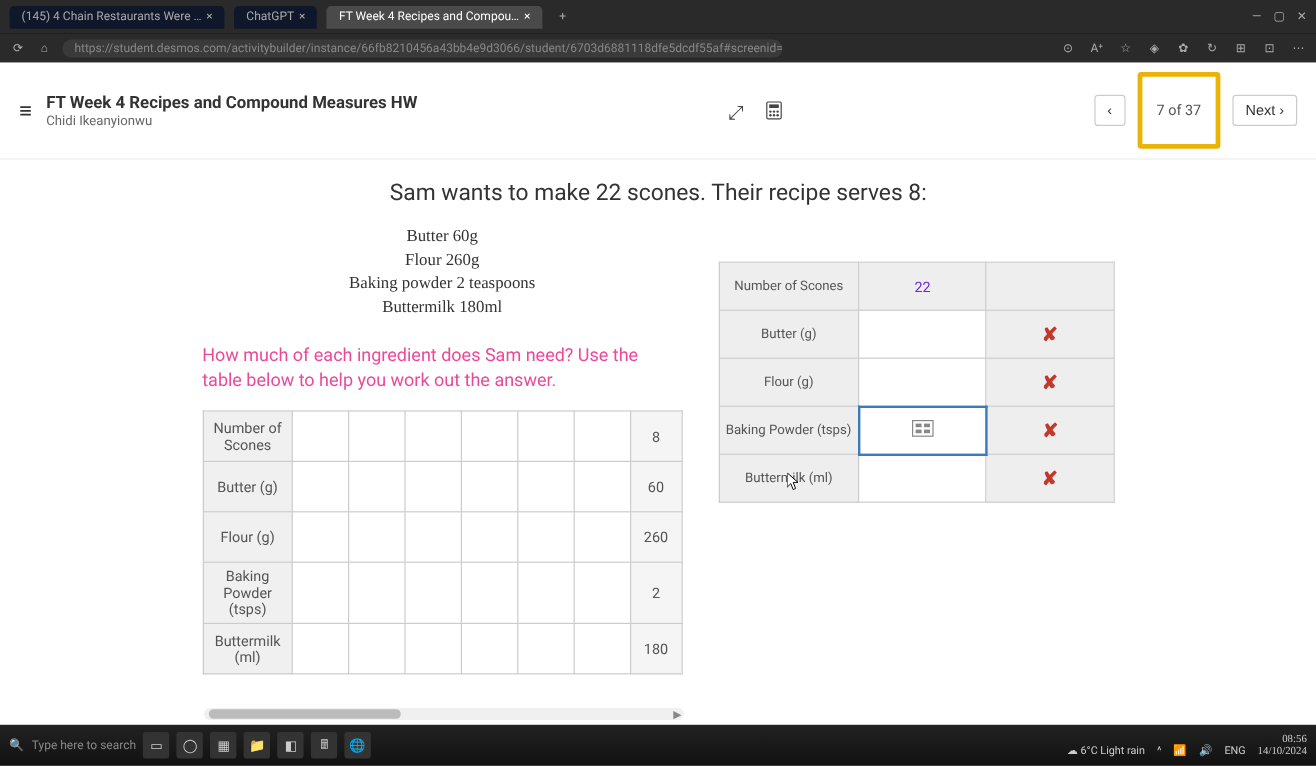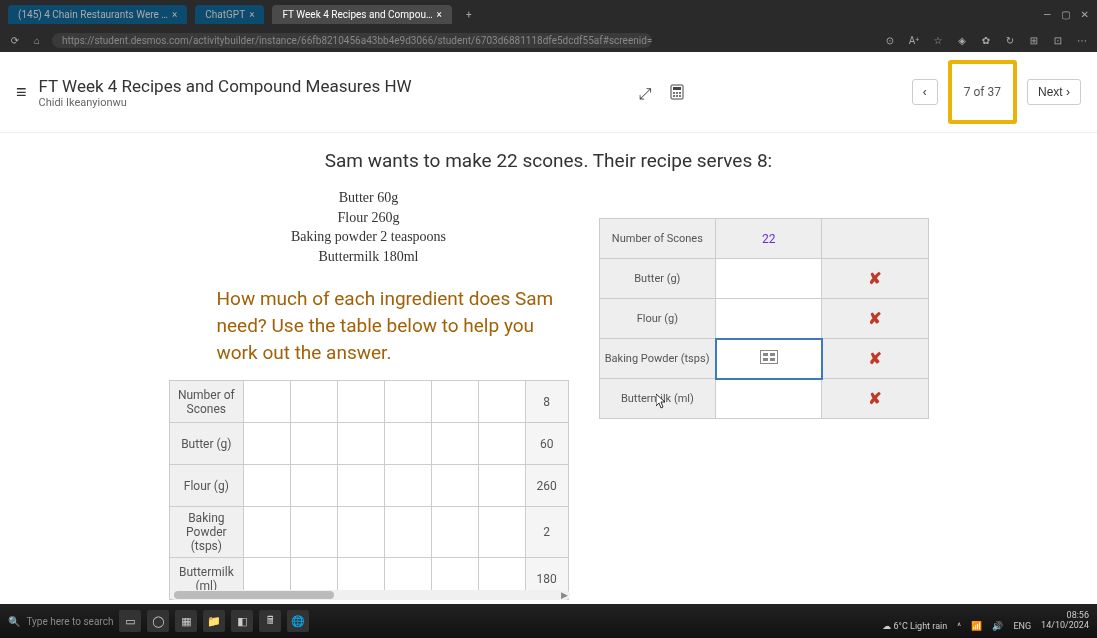--- a/index.html
+++ b/index.html
@@ -18,21 +18,21 @@
       background: #2a2a2a;
       height: 28px;
       display: flex;
       align-items: center;
       padding: 0 8px;
       gap: 8px;
       font-size: 10px;
       color: #aaa;
     }
     
-    .tab { background: #0c4a6e; padding: 4px 10px; border-radius: 4px 4px 0 0; display: flex; align-items: center; gap: 4px; font-size: 10px; }
+    .tab { background: #0f172a; padding: 4px 10px; border-radius: 4px 4px 0 0; display: flex; align-items: center; gap: 4px; font-size: 10px; }
     .tab.active { background: #4a4a4a; color: #fff; }
     .tab-close { cursor: pointer; }
     
     .address-bar {
       background: #2a2a2a;
       height: 24px;
       display: flex;
       align-items: center;
       padding: 0 8px;
       gap: 8px;
@@ -54,21 +54,21 @@
     
     .app-header {
       display: flex;
       align-items: center;
       padding: 8px 16px;
       border-bottom: 1px solid #eee;
       gap: 12px;
     }
     .hamburger { font-size: 18px; color: #333; cursor: pointer; }
     .title-block { display: flex; flex-direction: column; }
-    .assignment-title { font-size: 17px; color: #333; font-weight: 400; }
+    .assignment-title { font-size: 14px; color: #333; font-weight: 700; }
     .student-name { font-size: 11px; color: #666; }
     .header-center { flex: 1; display: flex; justify-content: center; gap: 14px; align-items: center; }
     .header-icon { width: 16px; height: 16px; color: #444; cursor: pointer; }
     .header-right { display: flex; align-items: center; gap: 10px; }
     .nav-btn { border: 1px solid #ccc; background: #fff; padding: 5px 10px; border-radius: 3px; cursor: pointer; font-size: 12px; color: #333; display: flex; align-items: center; gap: 4px; }
     .page-count { font-size: 12px; color: #555; padding: 21px 12px; border: 4px solid #eab308; border-radius: 3px; }
     
     .content {
       flex: 1;
       overflow: auto;
@@ -97,25 +97,24 @@
     .recipe-block {
       text-align: center;
       font-family: 'Times New Roman', serif;
       font-size: 14px;
       color: #333;
       margin-bottom: 20px;
       line-height: 1.4;
     }
     
     .instruction {
-      font-size: 19px;
-      color: #a16207;
+      font-size: 15px;
+      color: #ec4899;
       margin-bottom: 14px;
       line-height: 1.4;
-      margin-left: 48px;
     }
     
     table.work-table, table.answer-table {
       border-collapse: collapse;
       width: 100%;
       font-size: 12px;
       color: #555;
     }
     table.work-table td, table.work-table th {
       border: 1px solid #ccc;
@@ -394,20 +393,20 @@
     <div class="taskbar-icon">📁</div>
     <div class="taskbar-icon">◧</div>
     <div class="taskbar-icon">🖩</div>
     <div class="taskbar-icon">🌐</div>
     <div class="taskbar-right">
       <span>☁ <span>6°C Light rain</span></span>
       <span>^</span>
       <span>📶</span>
       <span>🔊</span>
       <span>ENG</span>
-      <div style="text-align:right;line-height:1.1;">
+      <div style="text-align:right;line-height:1.1;font-family:Liberation Serif, serif;">
         <div>08:56</div>
         <div>14/10/2024</div>
       </div>
     </div>
   </div>
 
 </div>
 
 </body></html>

